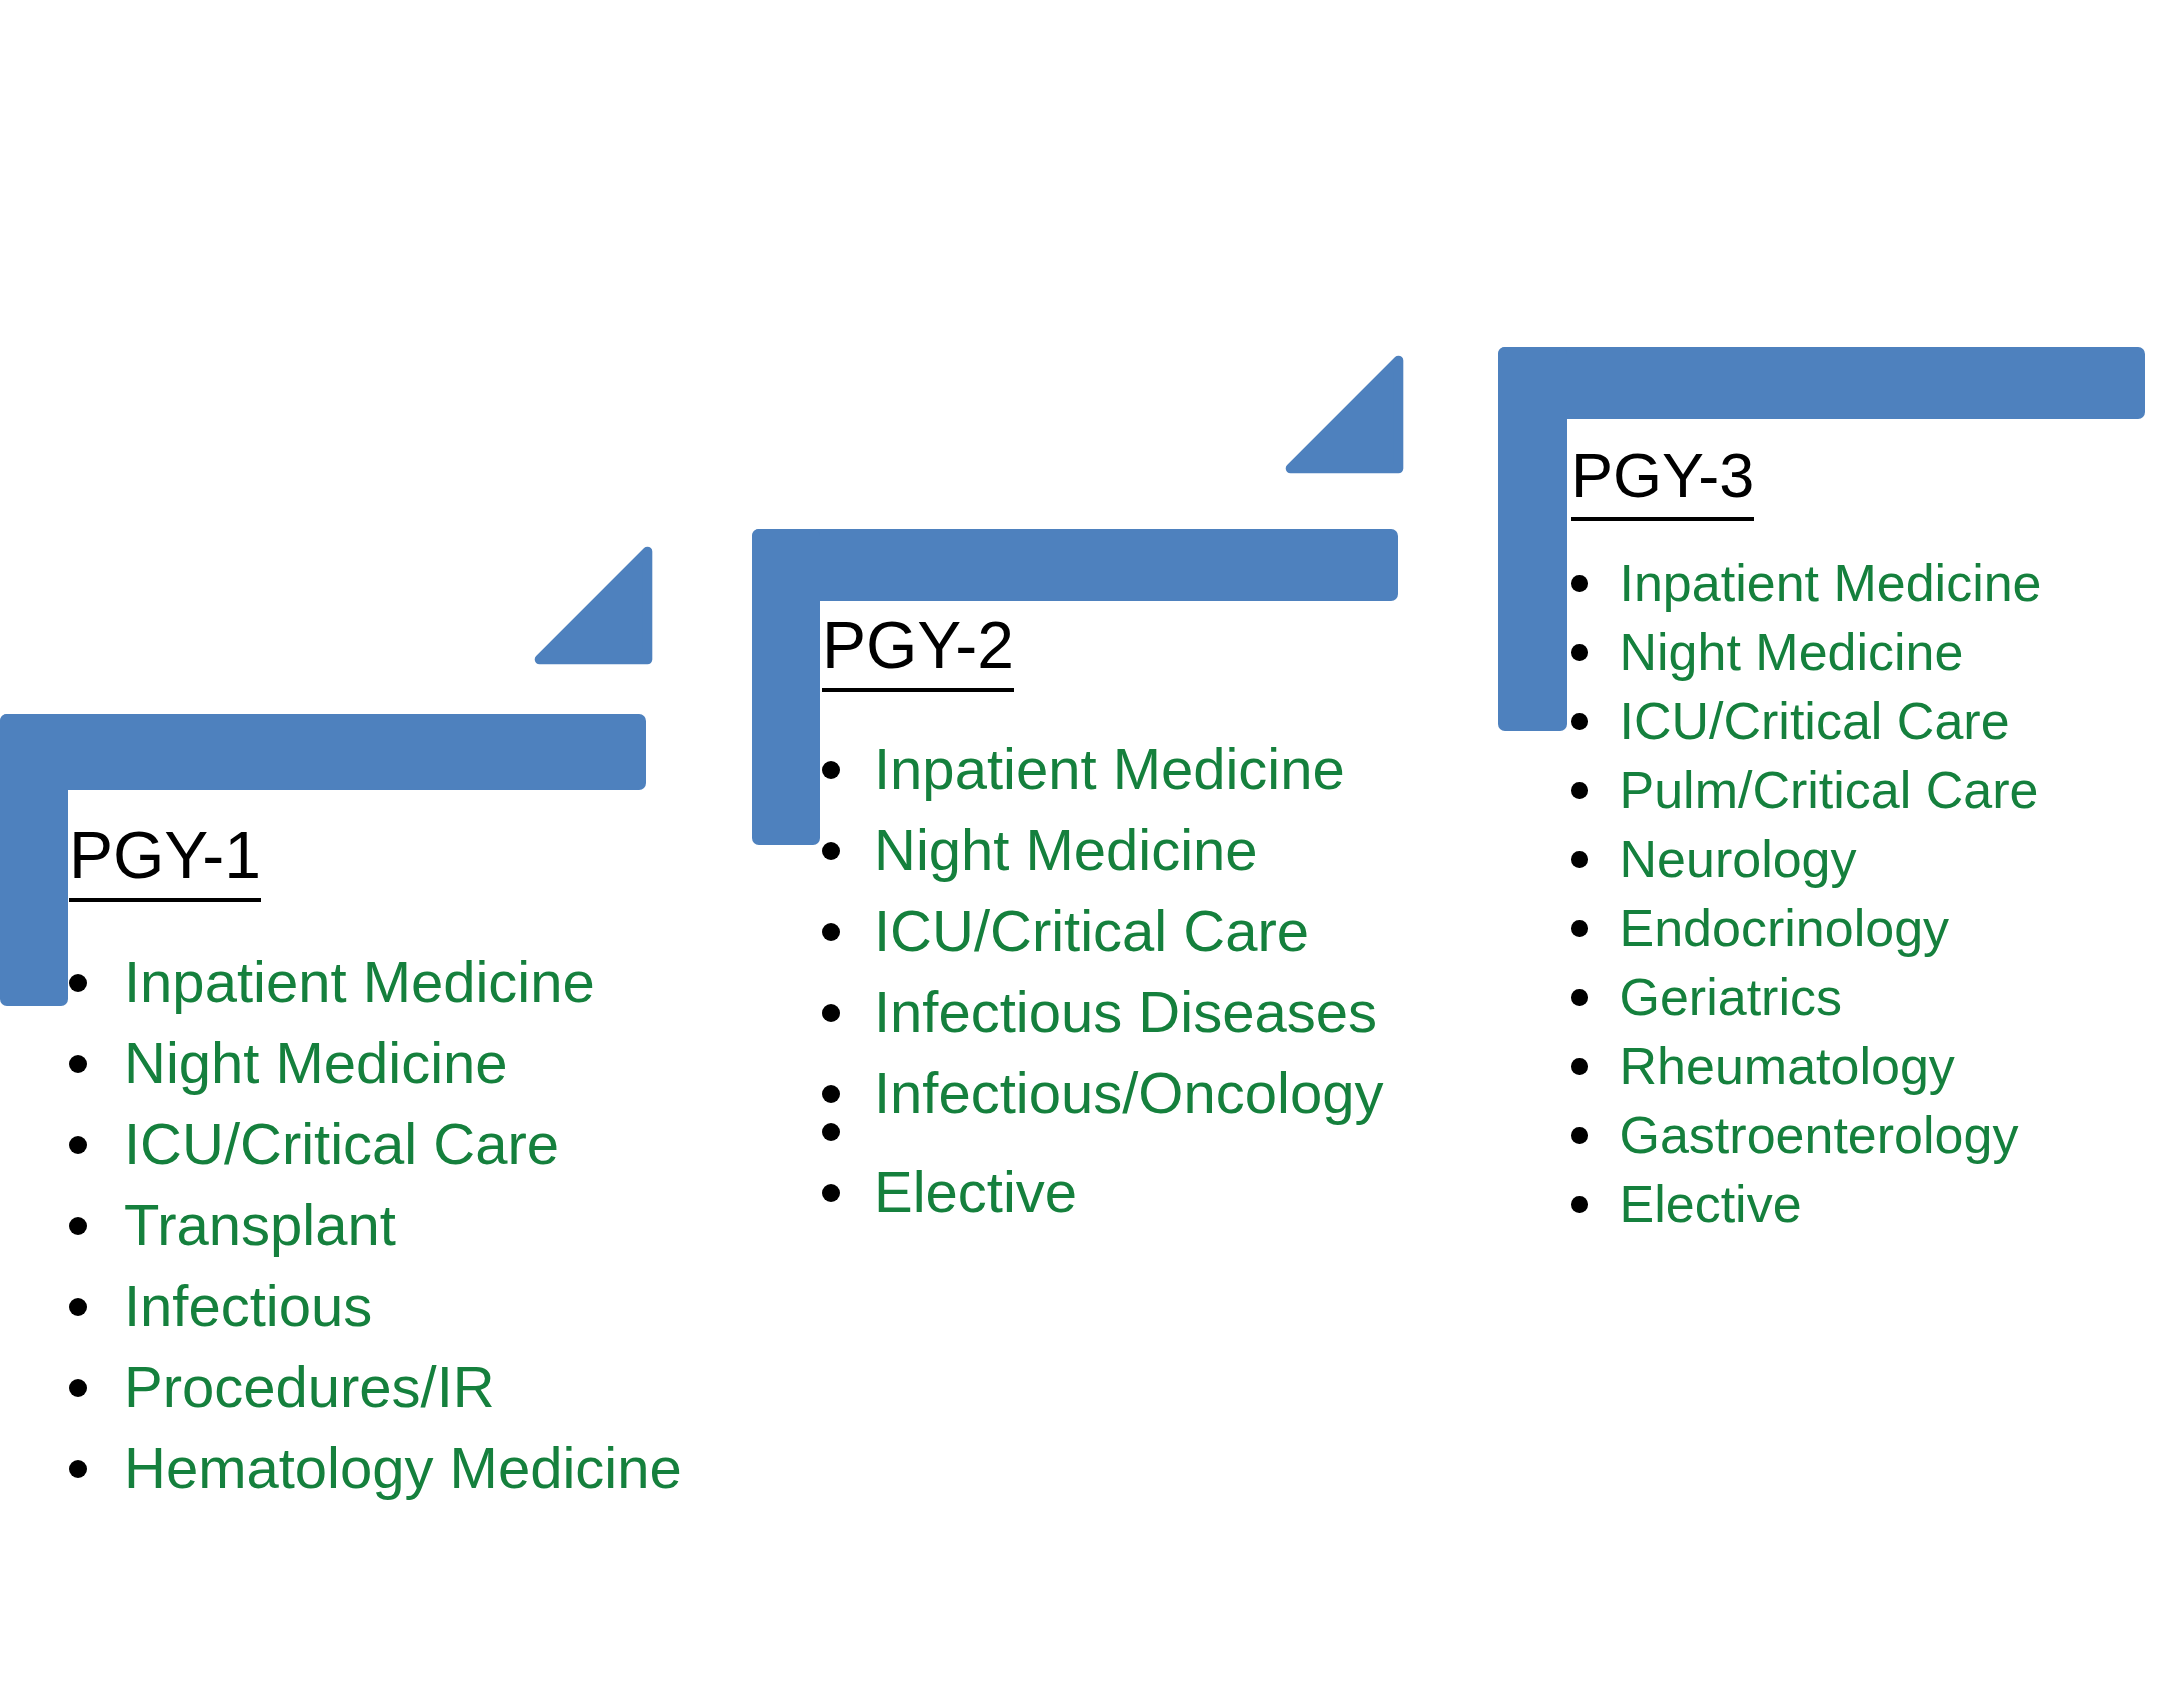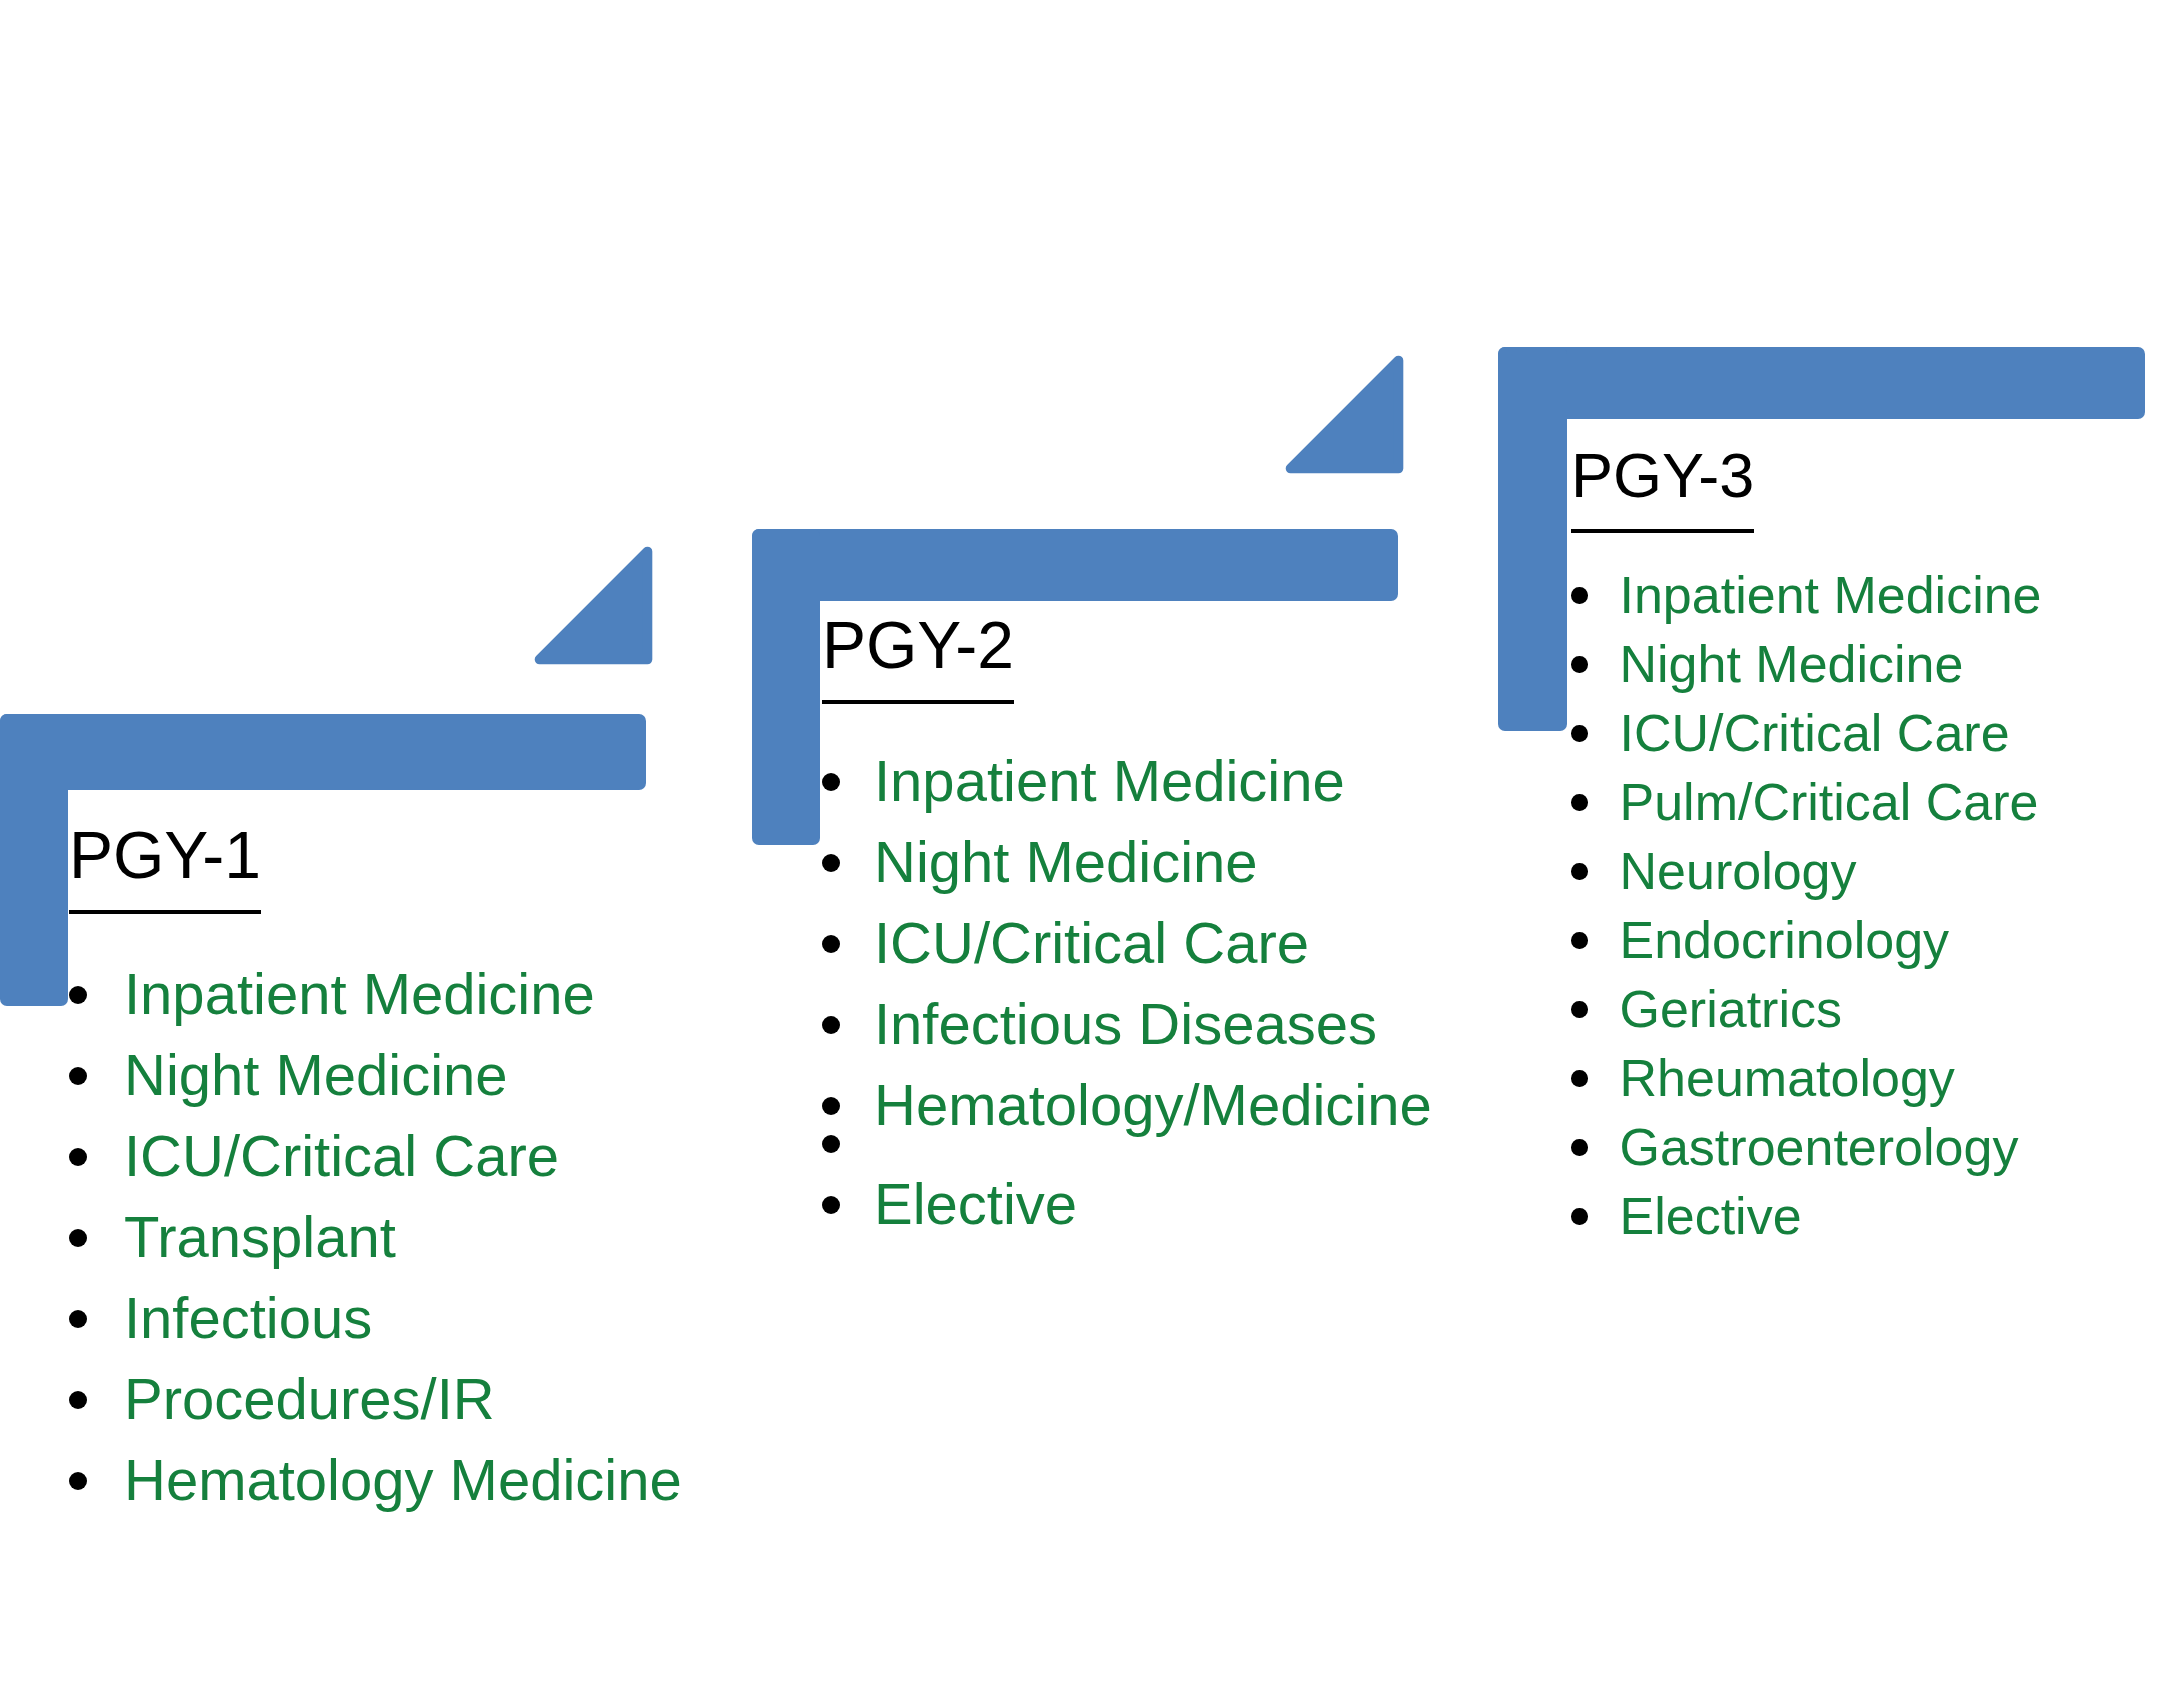--- a/index.html
+++ b/index.html
@@ -41,21 +41,21 @@
     position: absolute;
   }
   .stage-heading {
     font-size: 66px;
     line-height: 1.0;
     color: #000000;
     font-weight: 400;
     letter-spacing: 0px;
     display: inline-block;
     border-bottom: 4.8px solid #000000;
-    padding-bottom: 22px;
+    padding-bottom: 10px;
     white-space: nowrap;
   }
   .stage-list {
     list-style: none;
     margin: 0;
     padding: 0;
   }
   .stage-list li {
     position: relative;
     color: #15803d;
@@ -179,21 +179,21 @@
       <li>
         <span class="bullet-dot"></span>
         <span class="item-label">ICU/Critical Care</span>
       </li>
       <li>
         <span class="bullet-dot"></span>
         <span class="item-label">Infectious Diseases</span>
       </li>
       <li>
         <span class="bullet-dot"></span>
-        <span class="item-label">Hematology/Medicine</span>
+        <span class="item-label">Infectious/Oncology</span>
       </li>
       <li>
         <span class="bullet-dot"></span>
       </li>
       <li>
         <span class="bullet-dot"></span>
         <span class="item-label">Elective</span>
       </li>
     </ul>
   </div>

